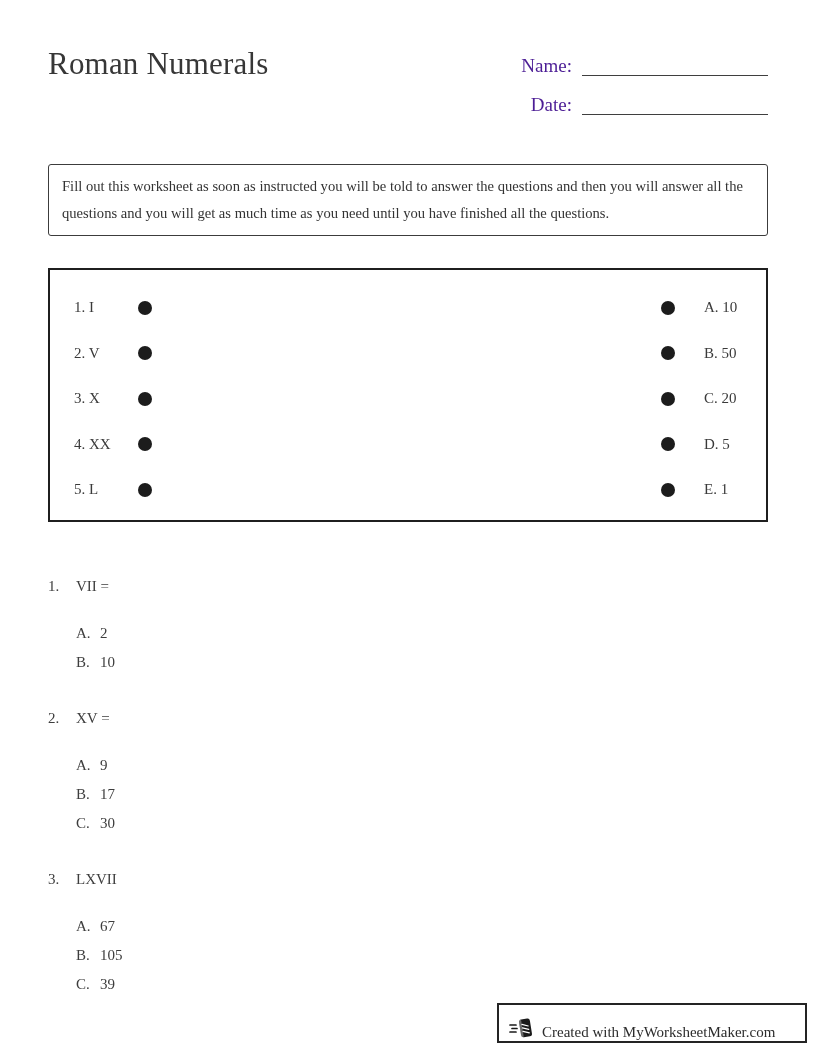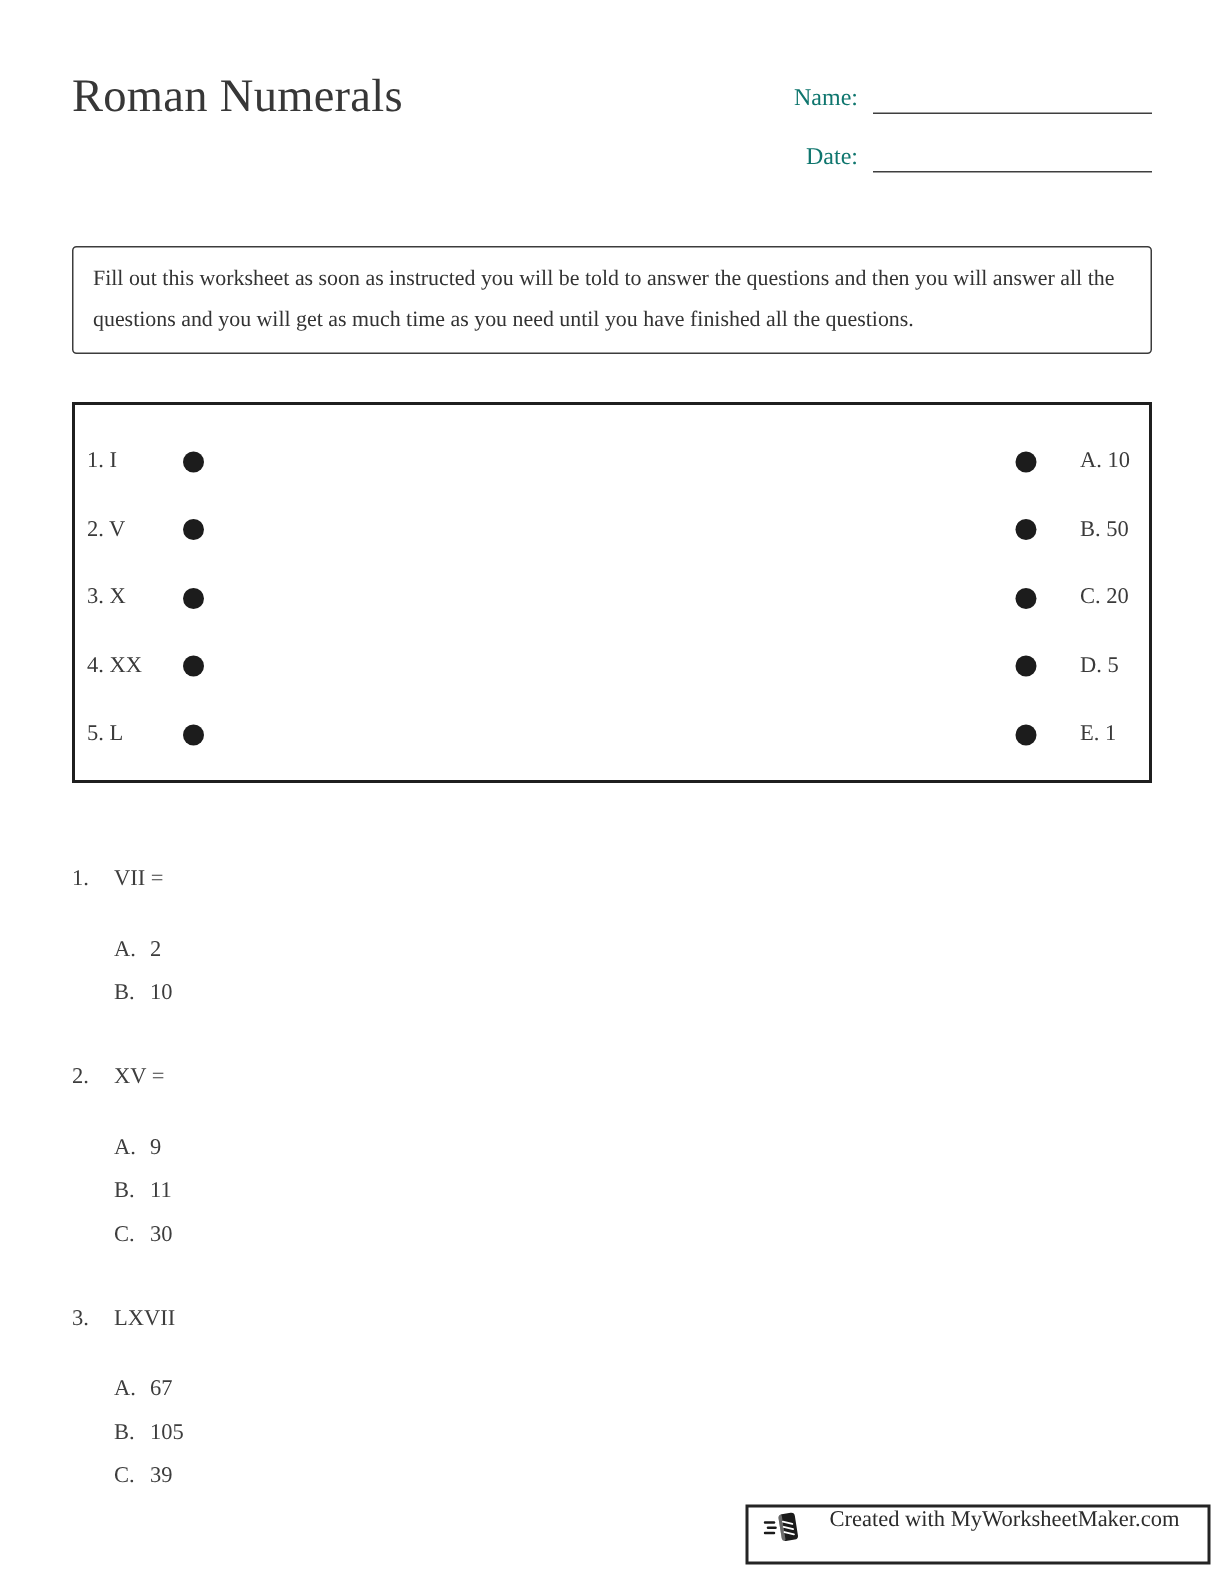--- a/index.html
+++ b/index.html
@@ -12,34 +12,34 @@
     overflow:hidden;
   }
 
   
   .title{
     position:absolute;left:48px;top:46px;
     font-size:31px;font-weight:400;color:#373737;letter-spacing:.2px;
   }
   .fields{position:absolute;top:50px;right:48px;}
   .field-row{display:flex;align-items:flex-end;gap:10px;height:27px;margin-bottom:12px;}
-  .field-label{width:64px;text-align:right;font-size:16px;color:#0f766e;line-height:23px;}
+  .field-label{width:64px;text-align:right;font-size:19px;color:#4c1d95;line-height:23px;}
   .field-line{width:186px;border-bottom:1.5px solid #3f3f3f;height:0;align-self:flex-end;margin-bottom:1px;}
 
   
   .instructions{
     position:absolute;left:48px;top:164px;width:720px;box-sizing:border-box;
     border:1.5px solid #3c3c3c;border-radius:3px;
     padding:8px 13px;font-size:14.6px;line-height:27px;color:#333;
   }
 
   
   .match-box{
     position:absolute;left:48px;top:268px;width:720px;height:254px;box-sizing:border-box;
-    border:2px solid #1f1f1f;padding:15px 8px 0;
+    border:2px solid #1f1f1f;padding:15px 24px 0;
   }
   .match-row{display:flex;justify-content:space-between;align-items:center;height:45.5px;}
   .match-left{display:flex;align-items:center;justify-content:space-between;width:78px;}
   .match-right{display:flex;align-items:center;}
   .m-label{font-size:15px;color:#3a3a3a;white-space:nowrap;}
   .match-right .m-label{margin-left:29px;width:38px;}
   .dot{width:14px;height:14px;border-radius:50%;background:#1c1c1c;flex:none;cursor:pointer;}
 
   
   .questions{position:absolute;left:48px;top:578px;width:720px;}
@@ -47,21 +47,21 @@
   .q-head{font-size:15px;color:#3d3d3d;margin:0 0 24px 0;}
   .q-num{display:inline-block;width:28px;}
   .options{margin-left:28px;}
   .option{font-size:15px;color:#3d3d3d;line-height:29px;}
   .opt-letter{display:inline-block;width:24px;}
 
   
   .footer{
     position:absolute;left:497px;top:1003px;width:310px;height:40px;box-sizing:border-box;
     border:2px solid #242424;background:#fff;
-    display:flex;align-items:flex-start;gap:18px;padding:0 10px;
+    display:flex;align-items:flex-end;gap:7px;padding:0 10px;
   }
   .footer-text{font-size:15px;color:#2b2b2b;white-space:nowrap;}
   .logo-icon{flex:none;display:flex;align-items:center;}
 </style>
 </head>
 <body>
 
 <div class="page">
 
   <div class="title">Roman Numerals</div>
@@ -145,21 +145,21 @@
       <div class="options">
         <div class="option"><span class="opt-letter">A.</span><span>2</span></div>
         <div class="option"><span class="opt-letter">B.</span><span>10</span></div>
       </div>
     </div>
 
     <div class="question">
       <div class="q-head"><span class="q-num">2.</span><span>XV =</span></div>
       <div class="options">
         <div class="option"><span class="opt-letter">A.</span><span>9</span></div>
-        <div class="option"><span class="opt-letter">B.</span><span>11</span></div>
+        <div class="option"><span class="opt-letter">B.</span><span>17</span></div>
         <div class="option"><span class="opt-letter">C.</span><span>30</span></div>
       </div>
     </div>
 
     <div class="question">
       <div class="q-head"><span class="q-num">3.</span><span>LXVII</span></div>
       <div class="options">
         <div class="option"><span class="opt-letter">A.</span><span>67</span></div>
         <div class="option"><span class="opt-letter">B.</span><span>105</span></div>
         <div class="option"><span class="opt-letter">C.</span><span>39</span></div>

